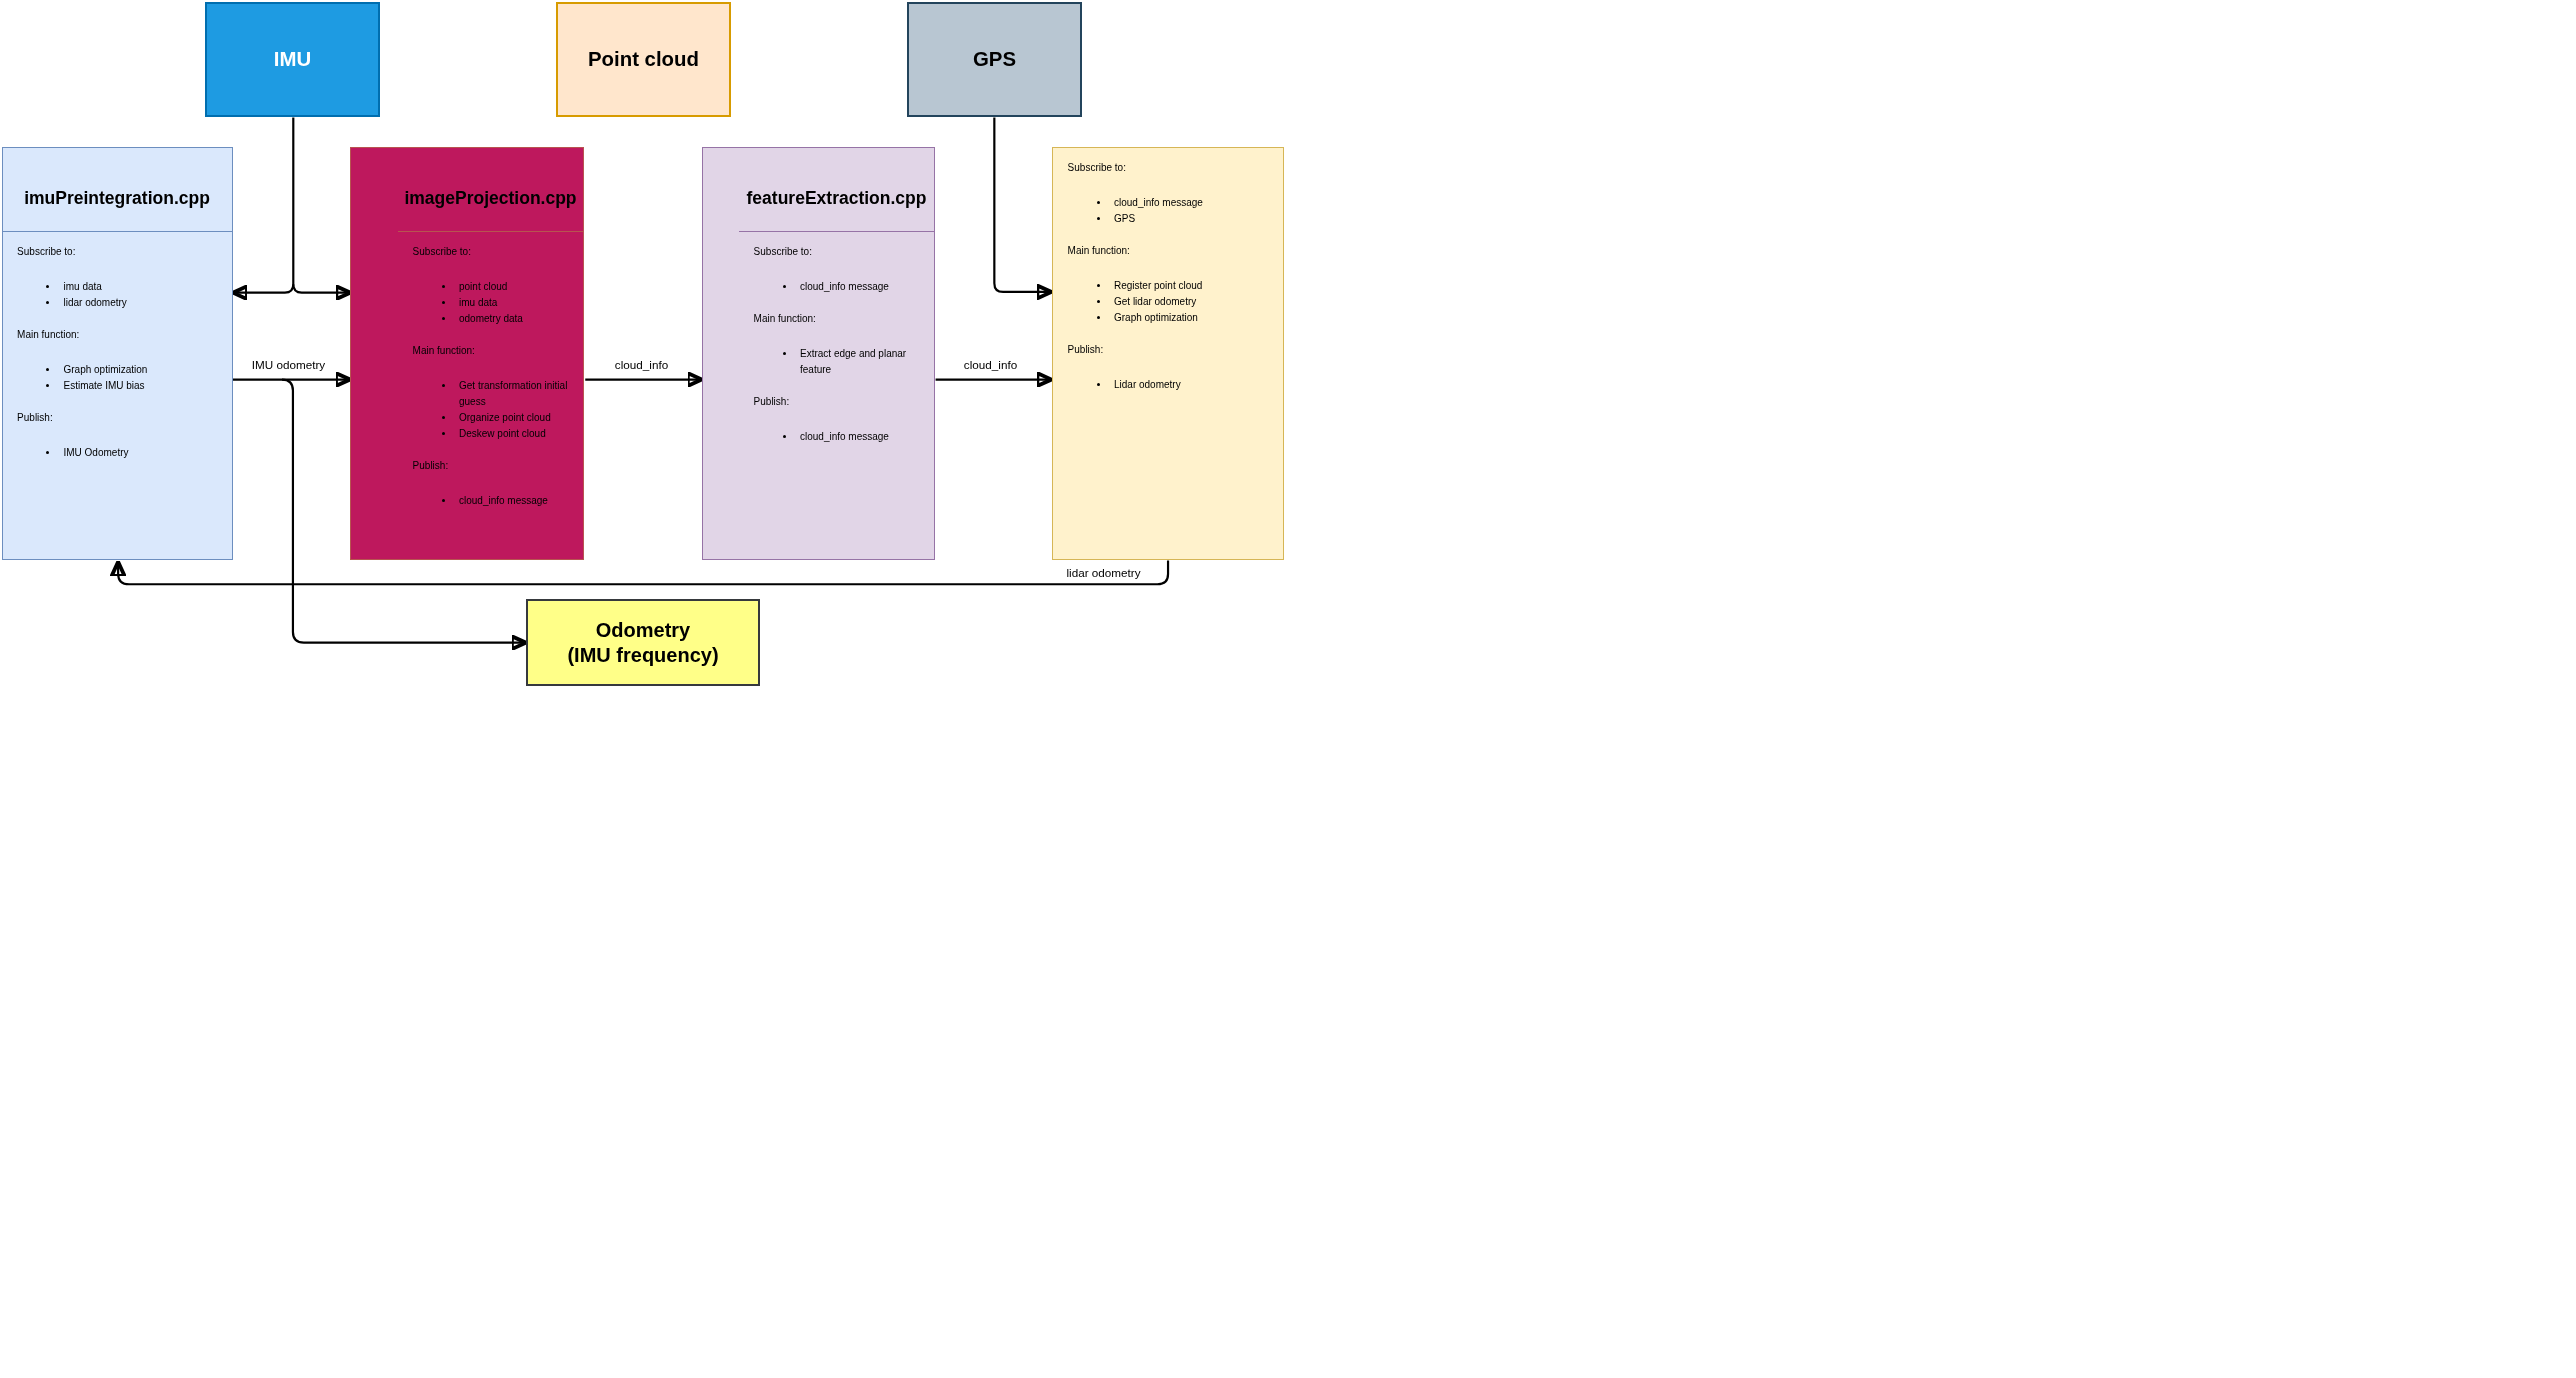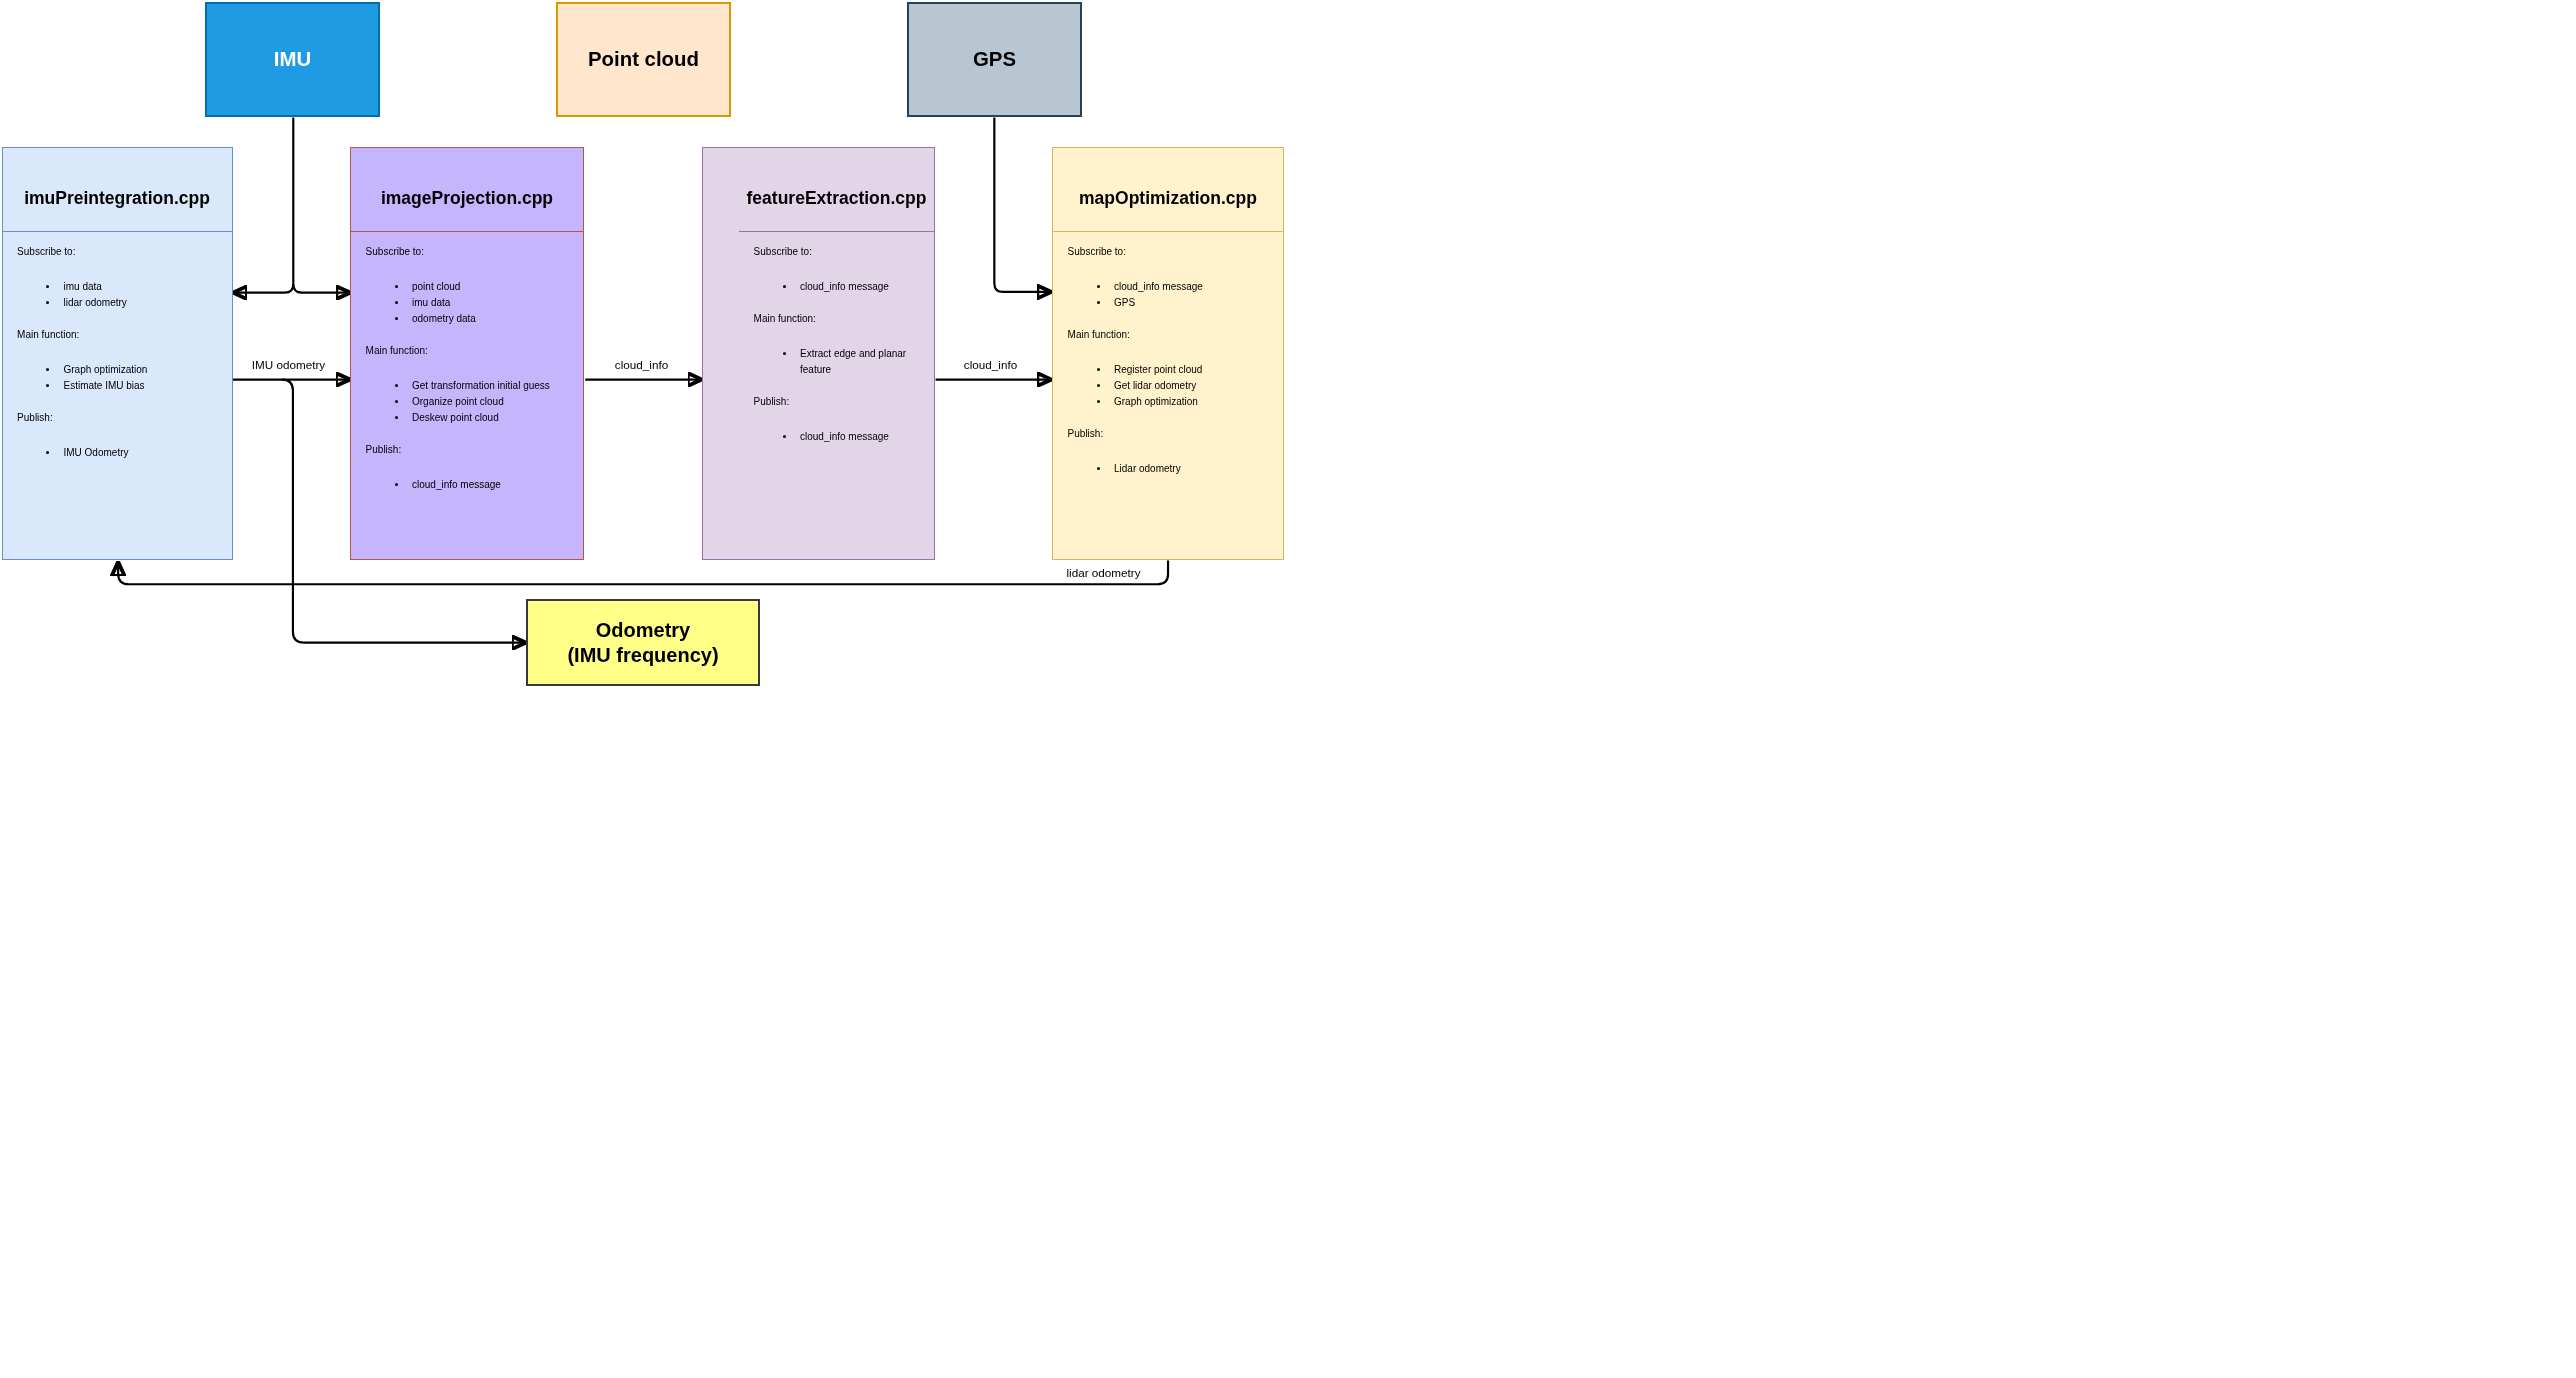--- a/index.html
+++ b/index.html
@@ -14,21 +14,21 @@
   .src{position:absolute;top:1.5px;height:115px;width:175px;box-sizing:border-box;
        display:flex;align-items:center;justify-content:center;
        font-weight:bold;font-size:20.4px;z-index:2;}
   .src-imu{left:205px;background:#1e9be2;border:2.2px solid #006eaf;color:#ffffff;}
   .src-pc{left:556px;background:#ffe6cc;border:2.2px solid #d79b00;color:#000;}
   .src-gps{left:907px;background:#b8c6d2;border:2.2px solid #23445c;color:#000;}
 
   
   .module{position:absolute;top:147px;height:413px;box-sizing:border-box;z-index:2;}
   .m0{left:1.5px;width:231px;background:#dae8fc;border:1.5px solid #6c8ebf;}
-  .m1{left:350px;width:234px;background:#c4b5fd;border:1.5px solid #b85450;}
+  .m1{left:350px;width:234px;background:#be185d;border:1.5px solid #b85450;padding-left:47px;}
   .m2{left:702px;width:233px;background:#e1d5e7;border:1.5px solid #9673a6;padding-left:36px;}
   .m3{left:1052px;width:232px;background:#fff2cc;border:1.5px solid #d6b656;}
   .module-header{height:66px;box-sizing:border-box;display:flex;align-items:center;justify-content:center;
        font-weight:bold;font-size:17.5px;margin-top:18px;}
   .m0 .module-header{border-bottom:1.5px solid #6c8ebf;}
   .m1 .module-header{border-bottom:1.5px solid #b85450;}
   .m2 .module-header{border-bottom:1.5px solid #9673a6;}
   .m3 .module-header{border-bottom:1.5px solid #d6b656;}
   .module-body{padding:11.7px 8.8px 7.3px 14.6px;font-size:10px;line-height:1.6;}
   .sec-label{margin:0 0 19px 0;}
@@ -138,23 +138,20 @@
         <li>Extract edge and planar feature</li>
       </ul>
       <div class="sec-label">Publish:</div>
       <ul>
         <li>cloud_info message</li>
       </ul>
     </div>
   </div>
 
   <div class="module m3">
-    <div class="module-header">
-      <span>mapOptimization.cpp</span>
-    </div>
     <div class="module-body">
       <div class="sec-label">Subscribe to:</div>
       <ul>
         <li>cloud_info message</li>
         <li>GPS</li>
       </ul>
       <div class="sec-label">Main function:</div>
       <ul>
         <li>Register point cloud</li>
         <li>Get lidar odometry</li>

